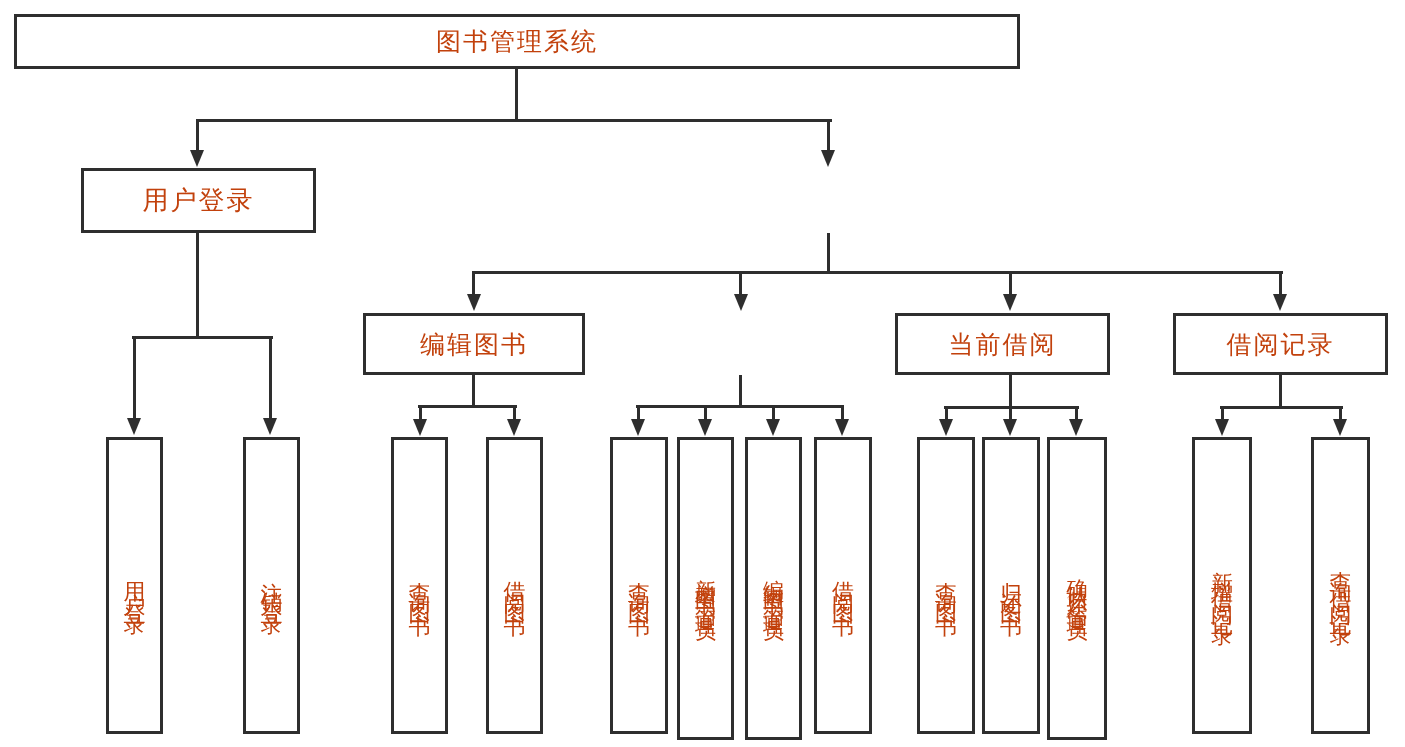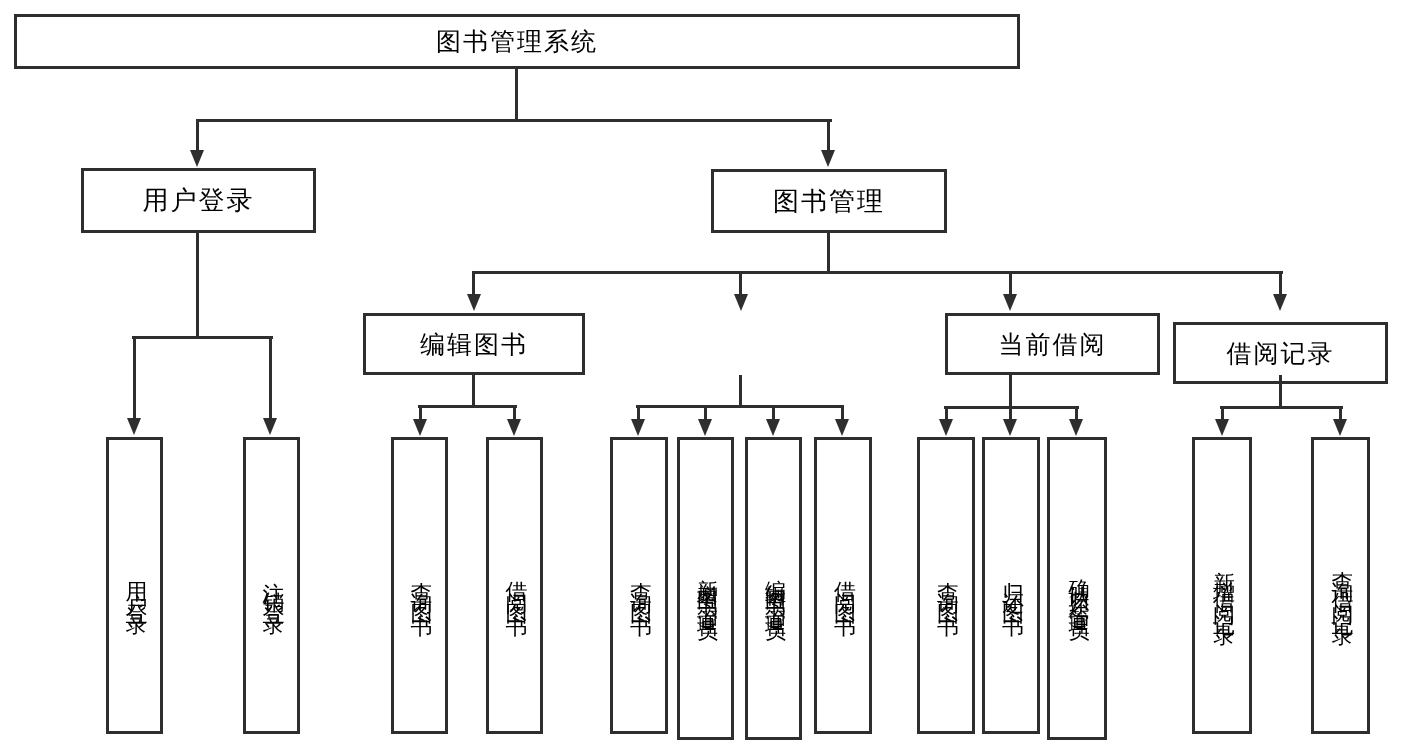--- a/index.html
+++ b/index.html
@@ -3,21 +3,21 @@
 <meta charset="utf-8">
 <style>
   html,body{margin:0;padding:0;background:#fff;}
   .canvas{
     position:relative;width:1405px;height:747px;background:#ffffff;overflow:hidden;
     font-family:"Liberation Sans","DejaVu Sans",sans-serif;
   }
   
   .box{
     position:absolute;box-sizing:border-box;border:3px solid #2e2e2e;background:#ffffff;
-    display:flex;align-items:center;justify-content:center;color:#000000;font-family:Liberation Mono, monospace;
+    display:flex;align-items:center;justify-content:center;color:#c2410c;
   }
   .box span{white-space:nowrap;}
   .h1 span{font-size:25px;letter-spacing:2px;}
   .h2 span{font-size:26px;letter-spacing:2px;}
   .h3 span{font-size:25px;letter-spacing:2px;}
   .vbox span{
     writing-mode:vertical-rl;text-orientation:mixed;
     font-size:22px;letter-spacing:11px;white-space:nowrap;
   }
   .vlong span{font-size:21px;letter-spacing:6px;}
@@ -25,22 +25,22 @@
   .ln{position:absolute;background:#2e2e2e;}
   .ah{position:absolute;width:0;height:0;
       border-left:7px solid transparent;border-right:7px solid transparent;
       border-top:17px solid #2e2e2e;}
   
   #n-root{left:14px;top:14px;width:1006px;height:55px;}
   #n-user-login{left:81px;top:168px;width:235px;height:65px;}
   #n-book-mgmt{left:711px;top:169px;width:236px;height:64px;}
   #n-new-book{left:363px;top:313px;width:222px;height:62px;}
   #n-book-borrow{left:633px;top:313px;width:217px;height:62px;}
-  #n-current-borrow{left:945px;top:313px;width:215px;height:62px;}
-  #n-borrow-record{left:1173px;top:322px;width:215px;height:62px;}
+  #n-current-borrow{left:895px;top:313px;width:215px;height:62px;}
+  #n-borrow-record{left:1173px;top:313px;width:215px;height:62px;}
   #v-user-login{left:106px;top:437px;width:57px;height:297px;}
   #v-logout{left:243px;top:437px;width:57px;height:297px;}
   #v-query1{left:391px;top:437px;width:57px;height:297px;}
   #v-borrow1{left:486px;top:437px;width:57px;height:297px;}
   #v-query2{left:610px;top:437px;width:58px;height:297px;}
   #v-add-book{left:677px;top:437px;width:57px;height:303px;}
   #v-edit-book{left:745px;top:437px;width:57px;height:303px;}
   #v-borrow2{left:814px;top:437px;width:58px;height:297px;}
   #v-query3{left:917px;top:437px;width:58px;height:297px;}
   #v-return{left:982px;top:437px;width:58px;height:297px;}
@@ -117,23 +117,20 @@
 
 <div class="canvas">
 
   <div class="box h1" id="n-root">
     <span>图书管理系统</span>
   </div>
 
   <div class="box h2" id="n-user-login">
     <span>用户登录</span>
   </div>
-  <div class="box h2" id="n-book-mgmt">
-    <span>图书管理</span>
-  </div>
 
   <div class="box h3" id="n-new-book">
     <span>编辑图书</span>
   </div>
   <div class="box h3" id="n-current-borrow">
     <span>当前借阅</span>
   </div>
   <div class="box h3" id="n-borrow-record">
     <span>借阅记录</span>
   </div>

